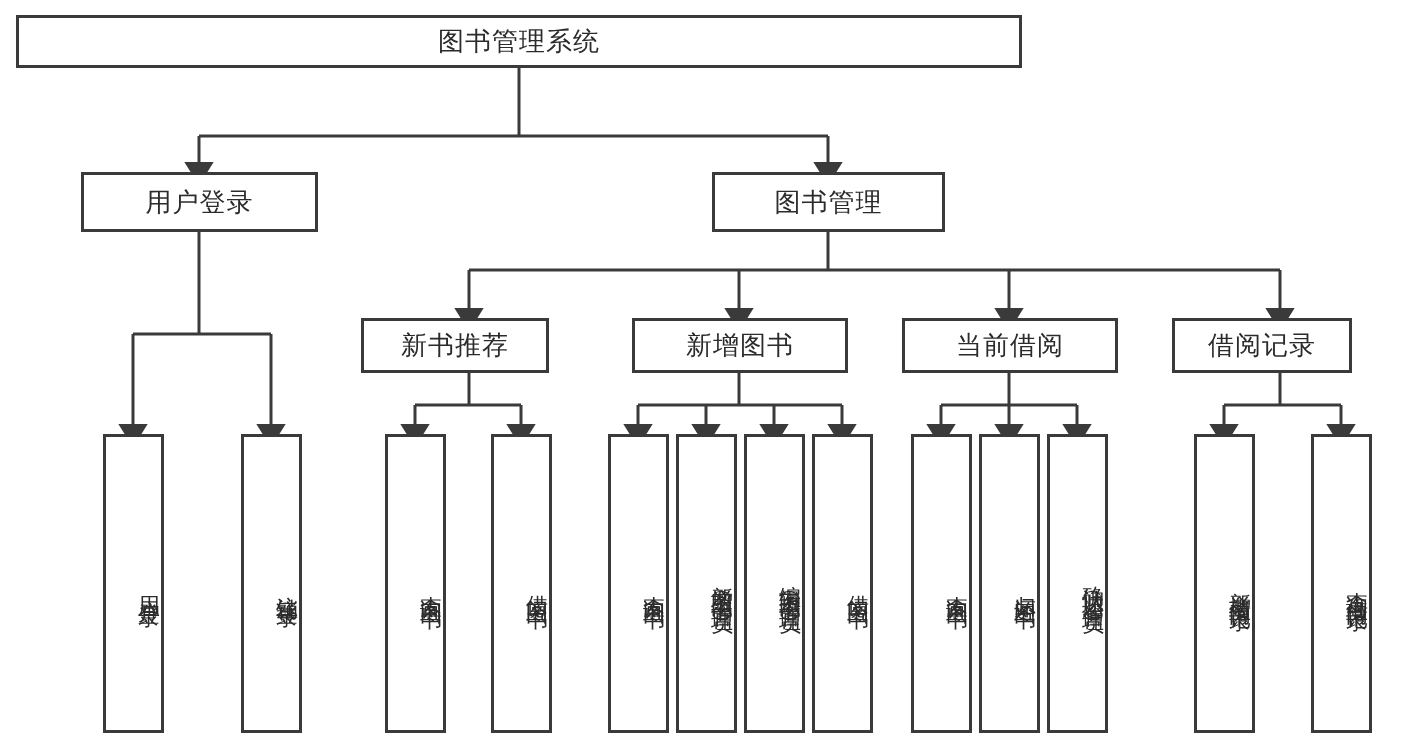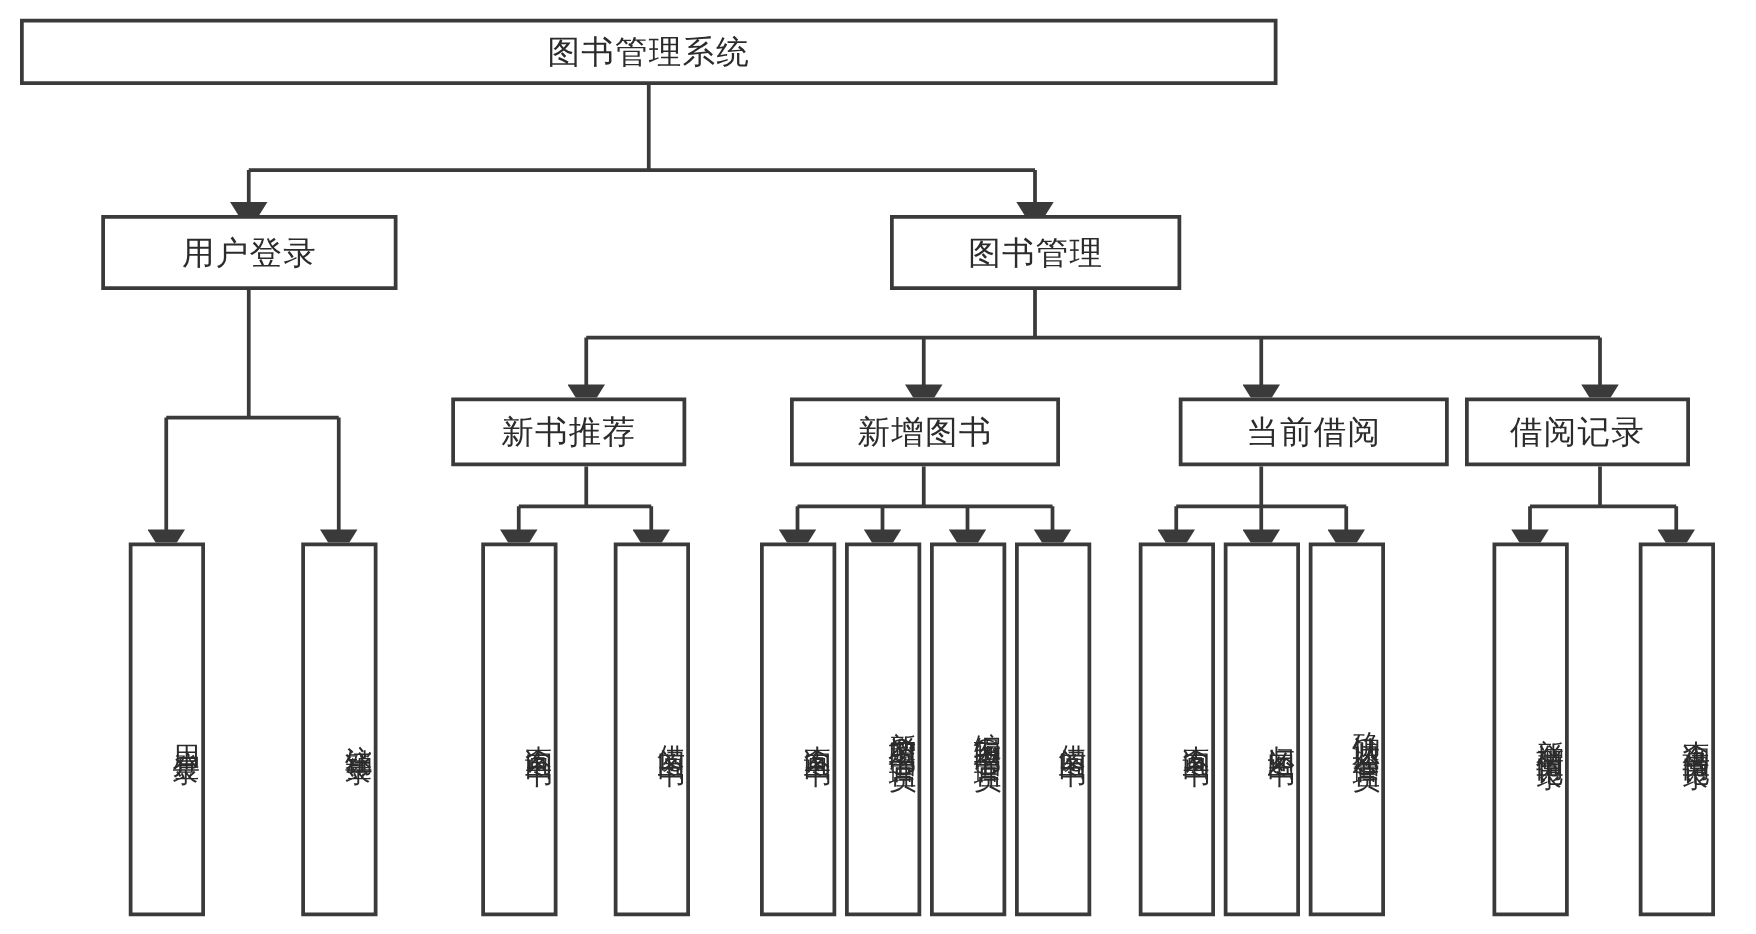--- a/index.html
+++ b/index.html
@@ -134,21 +134,21 @@
   <div class="node h" style="left:712px; top:172px; width:233px; height:60px;text-align:right;">
     <span class="node-label">图书管理</span>
   </div>
 
   <div class="node h" style="left:361px; top:318px; width:188px; height:55px;">
     <span class="node-label">新书推荐</span>
   </div>
   <div class="node h" style="left:632px; top:318px; width:216px; height:55px;">
     <span class="node-label">新增图书</span>
   </div>
-  <div class="node h" style="left:902px; top:318px; width:216px; height:55px;margin-left:41px;">
+  <div class="node h" style="left:902px; top:318px; width:216px; height:55px;">
     <span class="node-label">当前借阅</span>
   </div>
   <div class="node h" style="left:1172px; top:318px; width:180px; height:55px;">
     <span class="node-label">借阅记录</span>
   </div>
 
   <div class="node v" style="left:103px; top:434px; width:61px; height:299px;">
     <span class="node-label">用户登录</span>
   </div>
   <div class="node v" style="left:241px; top:434px; width:61px; height:299px;">

